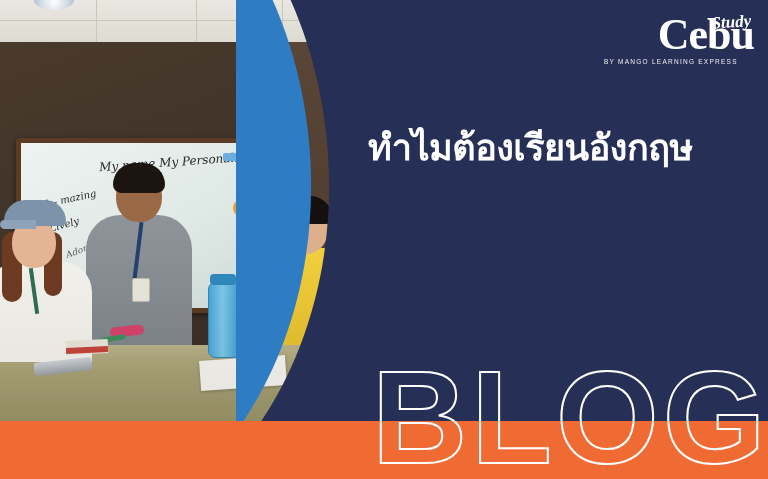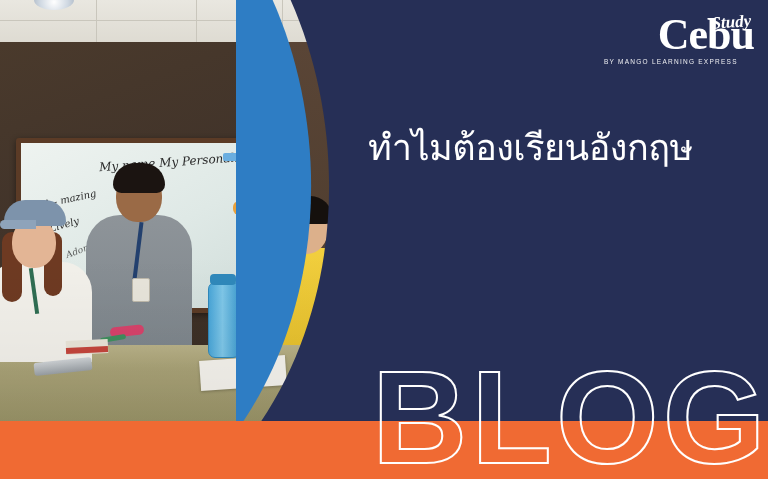--- a/index.html
+++ b/index.html
@@ -111,21 +111,21 @@
   }
   .logo-tag{
     color:#ffffff;font-size:6.5px;letter-spacing:1.25px;line-height:8px;
     font-family:"Liberation Sans","DejaVu Sans",sans-serif;opacity:.92;white-space:nowrap;
     margin-top:-2px;
   }
 
   
   .headline{position:absolute;left:368px;top:126px;width:392px;}
   .hl-1{
-    color:#ffffff;font-size:36px;line-height:44px;font-weight:normal;
+    color:#ffffff;font-size:36px;line-height:44px;font-weight:bold;
     font-family:"DejaVu Sans","Liberation Sans",sans-serif;letter-spacing:-0.5px;white-space:nowrap;
   }
   .hl-2{
     color:#ffffff;font-size:62px;line-height:72px;font-weight:bold;
     font-family:"DejaVu Sans","Liberation Sans",sans-serif;letter-spacing:-1px;white-space:nowrap;
     margin-top:-4px;
   }
 
   
   .orange-band{position:absolute;left:0;top:421px;width:768px;height:58px;background:#F06A33;}

